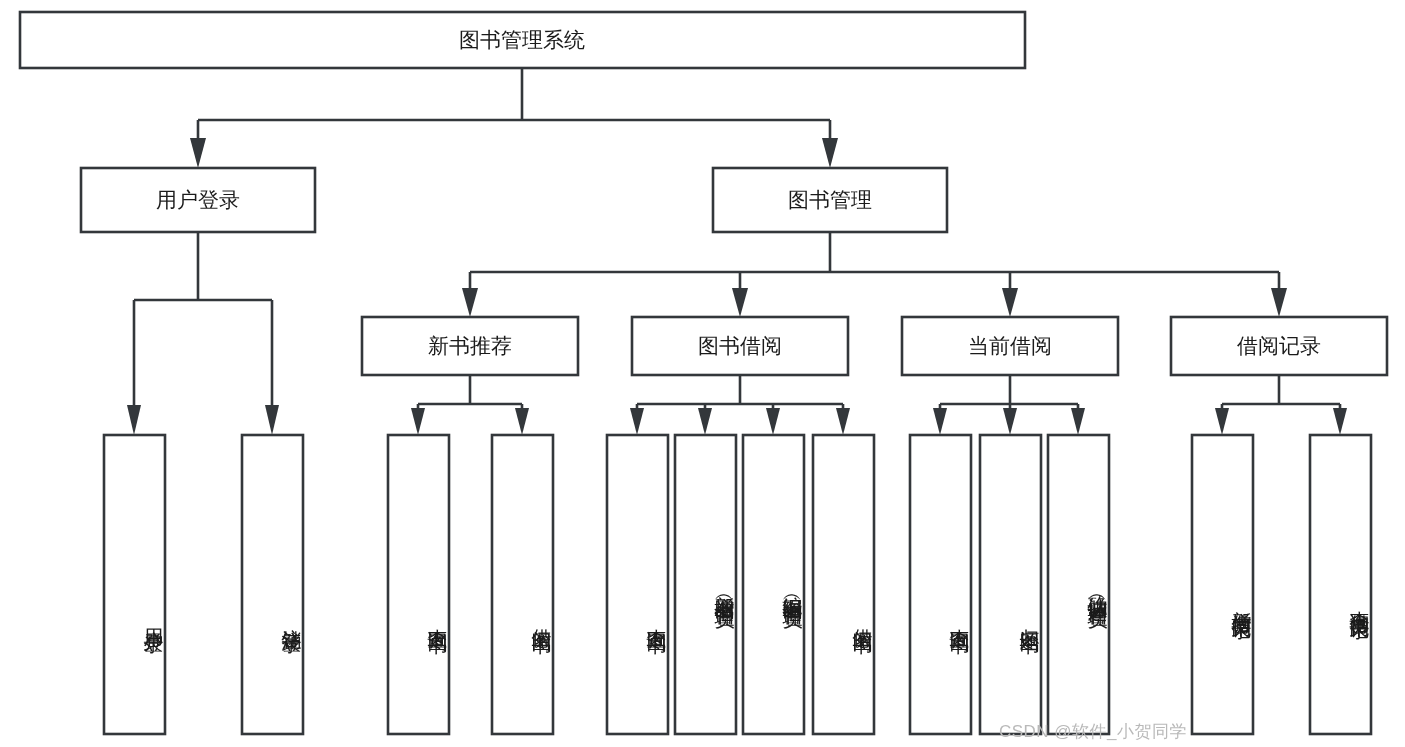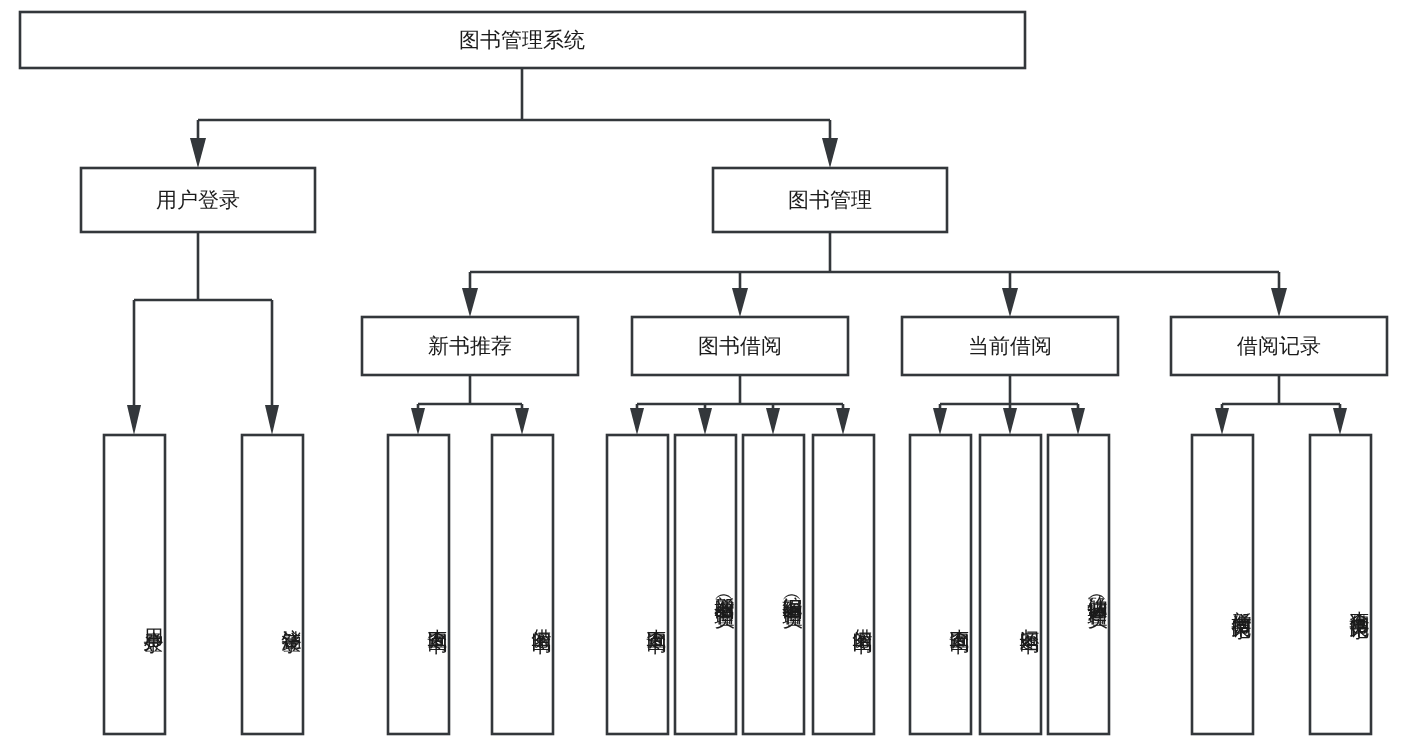--- a/index.html
+++ b/index.html
@@ -223,14 +223,15 @@
   <div class="node-label-v" style="left:743px; top:443px; width:61px; height:291px;">编辑图书（管理员）</div>
   <div class="node-label-v" style="left:813px; top:500px; width:61px; height:234px;">借阅图书</div>
 
   <div class="node-label-v" style="left:910px; top:500px; width:61px; height:234px;">查询图书</div>
   <div class="node-label-v" style="left:980px; top:500px; width:61px; height:234px;">归还图书</div>
   <div class="node-label-v" style="left:1048px; top:443px; width:61px; height:291px;">确认归还（管理员）</div>
 
   <div class="node-label-v" style="left:1192px; top:468px; width:61px; height:266px;">新增借阅记录</div>
   <div class="node-label-v" style="left:1310px; top:468px; width:61px; height:266px;">查询借阅记录</div>
 
+  <div class="watermark">CSDN @软件_小贺同学</div>
 
 </div>
 
 </body></html>

